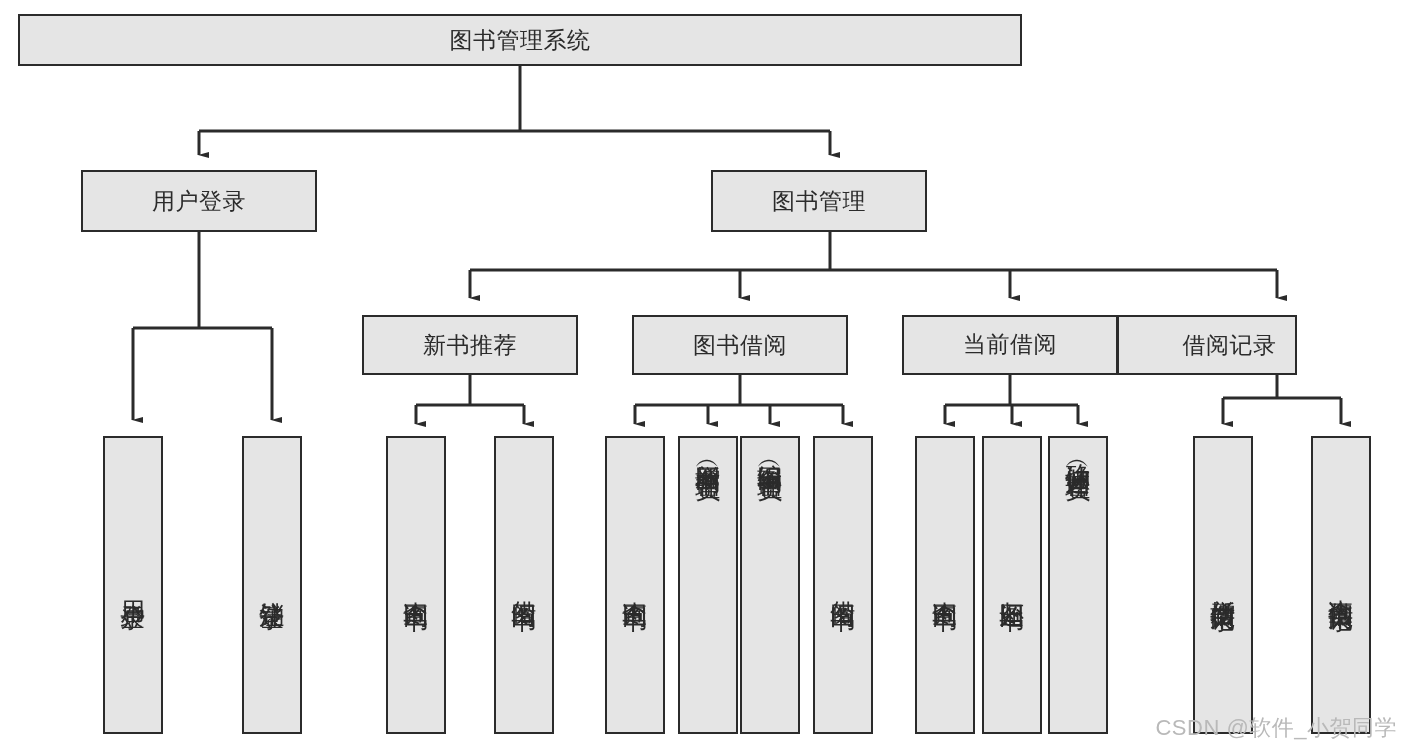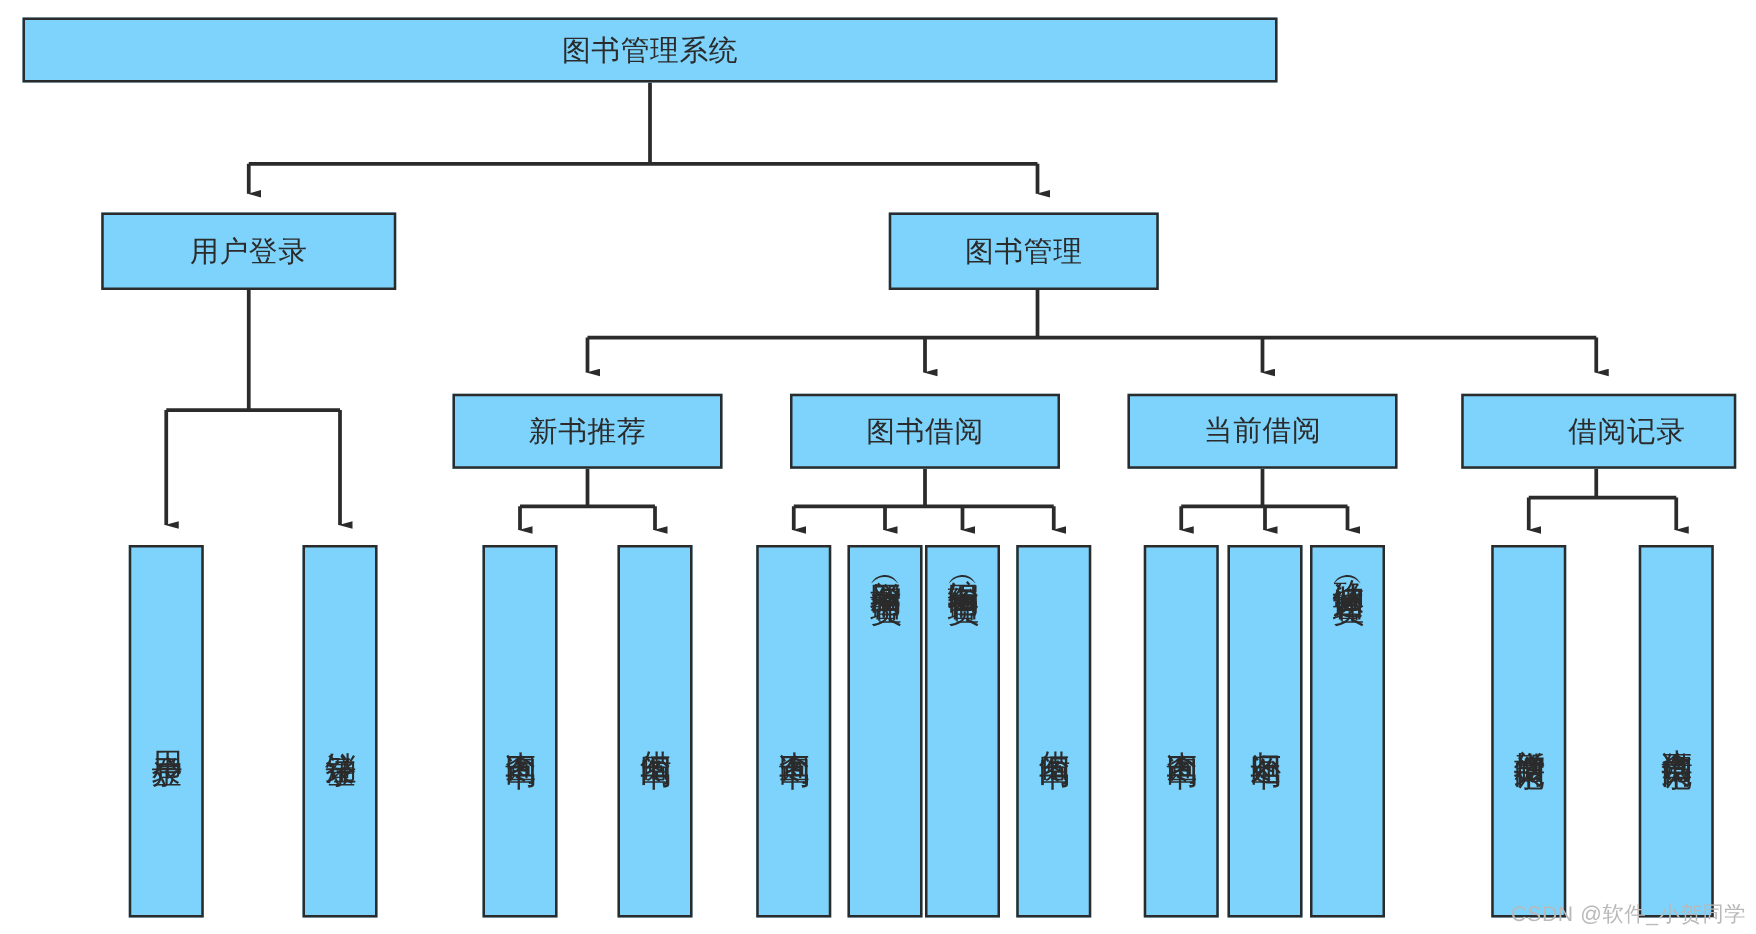--- a/index.html
+++ b/index.html
@@ -22,21 +22,21 @@
     left: 0;
     top: 0;
     width: 1405px;
     height: 747px;
     pointer-events: none;
   }
   .node {
     position: absolute;
     box-sizing: border-box;
     border: 2px solid #2b2b2b;
-    background: #7dd3fc;
+    background: #e5e5e5;
     display: flex;
     align-items: center;
     justify-content: center;
     color: #2b2b2b;
   }
   .node .label {
     display: block;
     text-align: center;
     line-height: 1.08;
     letter-spacing: 0.5px;
@@ -61,21 +61,21 @@
     white-space: nowrap;
   }
   .node.vert.short {
     align-items: center;
     padding-top: 0;
   }
   .watermark {
     position: absolute;
     right: 8px;
     bottom: 4px;
-    font-size: 17px;
+    font-size: 22px;
     color: #b9b9b9;
     letter-spacing: 0.5px;
     white-space: nowrap;
   }
 </style>
 </head>
 <body>
 
 <div id="canvas">
 
@@ -146,21 +146,21 @@
   </div>
 
   <div class="node horiz" style="left:362px; top:315px; width:216px; height:60px;">
     <span class="label">新书推荐</span>
   </div>
 
   <div class="node horiz" style="left:902px; top:315px; width:216px; height:60px;font-family:Liberation Serif, serif;">
     <span class="label">当前借阅</span>
   </div>
 
-  <div class="node horiz" style="left:1169px; top:315px; width:220px; height:60px;padding-left:45px;">
+  <div class="node horiz" style="left:1117px; top:315px; width:180px; height:60px;padding-left:45px;">
     <span class="label">借阅记录</span>
   </div>
 
   <div class="node vert short" style="left:103px; top:436px; width:60px; height:298px;">
     <span class="label">用户登录</span>
   </div>
 
   <div class="node vert short" style="left:242px; top:436px; width:60px; height:298px;">
     <span class="label">注销登录</span>
   </div>

